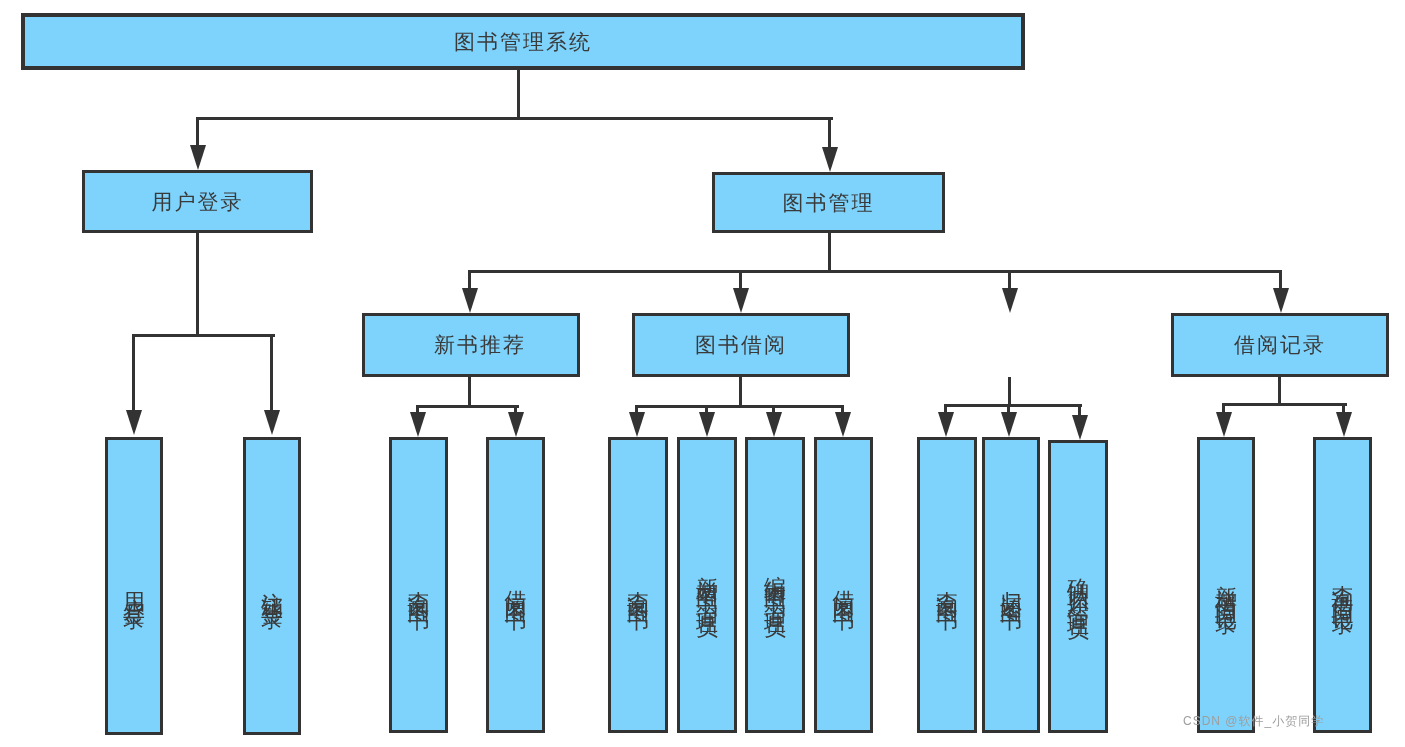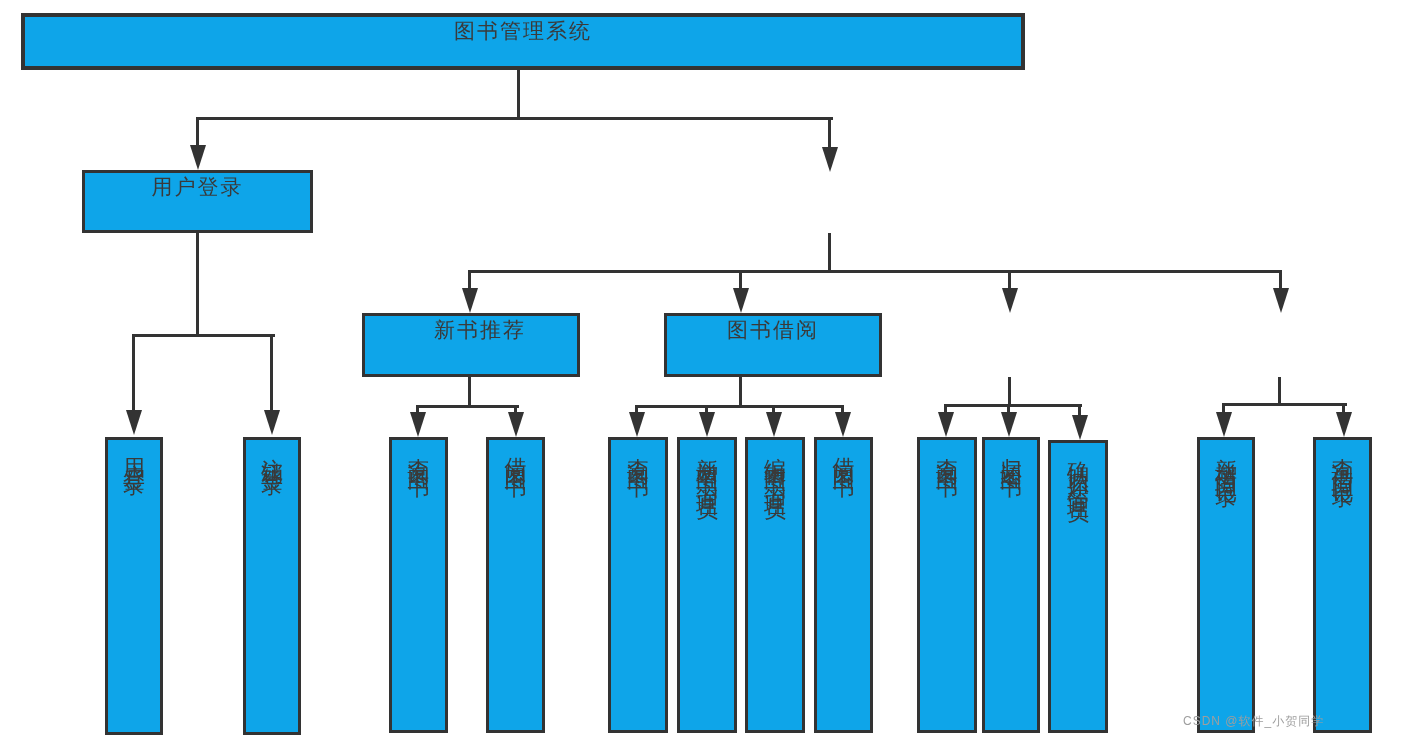--- a/index.html
+++ b/index.html
@@ -6,24 +6,24 @@
   .canvas {
     position:relative;
     width:1405px; height:747px;
     background:#ffffff;
     font-family:"Liberation Sans", sans-serif;
     overflow:hidden;
   }
   .box {
     position:absolute;
     border:3px solid #333333;
-    background:#0ea5e9;
+    background:#7dd3fc;
     box-sizing:border-box;
     display:flex;
-    align-items:flex-start;
+    align-items:center;
     justify-content:center;
   }
   .box.root { border-width:4px; }
   .hlabel {
     font-size:21px;
     color:#3a3a3a;
     letter-spacing:2px;
     white-space:nowrap;
   }
   .vlabel {
@@ -66,20 +66,23 @@
   <div class="vline" style="left:517px; top:70px; height:47px;"></div>
   <div class="hline" style="left:196px; top:117px; width:637px;"></div>
   <div class="vline" style="left:196px; top:117px; height:28px;"></div>
   <div class="arr" style="left:190px; top:145px;"></div>
   <div class="vline" style="left:828px; top:117px; height:30px;"></div>
   <div class="arr" style="left:822px; top:147px;"></div>
 
   <div class="box" style="left:82px; top:170px; width:231px; height:63px;">
     <span class="hlabel">用户登录</span>
   </div>
+  <div class="box" style="left:712px; top:172px; width:233px; height:61px;">
+    <span class="hlabel">图书管理</span>
+  </div>
 
   <div class="vline" style="left:196px; top:233px; height:104px;"></div>
   <div class="hline" style="left:132px; top:334px; width:143px;"></div>
   <div class="vline" style="left:132px; top:334px; height:76px;"></div>
   <div class="arr" style="left:126px; top:410px;"></div>
   <div class="vline" style="left:270px; top:334px; height:76px;"></div>
   <div class="arr" style="left:264px; top:410px;"></div>
 
   <div class="vline" style="left:828px; top:233px; height:40px;"></div>
   <div class="hline" style="left:468px; top:270px; width:814px;"></div>
@@ -88,22 +91,25 @@
   <div class="vline" style="left:739px;  top:270px; height:18px;"></div>
   <div class="arr" style="left:733px;  top:288px;"></div>
   <div class="vline" style="left:1008px; top:270px; height:18px;"></div>
   <div class="arr" style="left:1002px; top:288px;"></div>
   <div class="vline" style="left:1279px; top:270px; height:18px;"></div>
   <div class="arr" style="left:1273px; top:288px;"></div>
 
   <div class="box" style="left:362px; top:313px; width:218px; height:64px;padding-left:18px;">
     <span class="hlabel">新书推荐</span>
   </div>
-  <div class="box" style="left:632px; top:313px; width:218px; height:64px;margin-left:32px;">
+  <div class="box" style="left:632px; top:313px; width:218px; height:64px;">
     <span class="hlabel">图书借阅</span>
+  </div>
+  <div class="box" style="left:1171px; top:313px; width:218px; height:64px;">
+    <span class="hlabel">借阅记录</span>
   </div>
 
   <div class="vline" style="left:468px; top:377px; height:31px;"></div>
   <div class="hline" style="left:416px; top:405px; width:103px;"></div>
   <div class="vline" style="left:416px; top:405px; height:7px;"></div>
   <div class="arr" style="left:410px; top:412px;"></div>
   <div class="vline" style="left:514px; top:405px; height:7px;"></div>
   <div class="arr" style="left:508px; top:412px;"></div>
 
   <div class="vline" style="left:739px; top:377px; height:31px;"></div>

